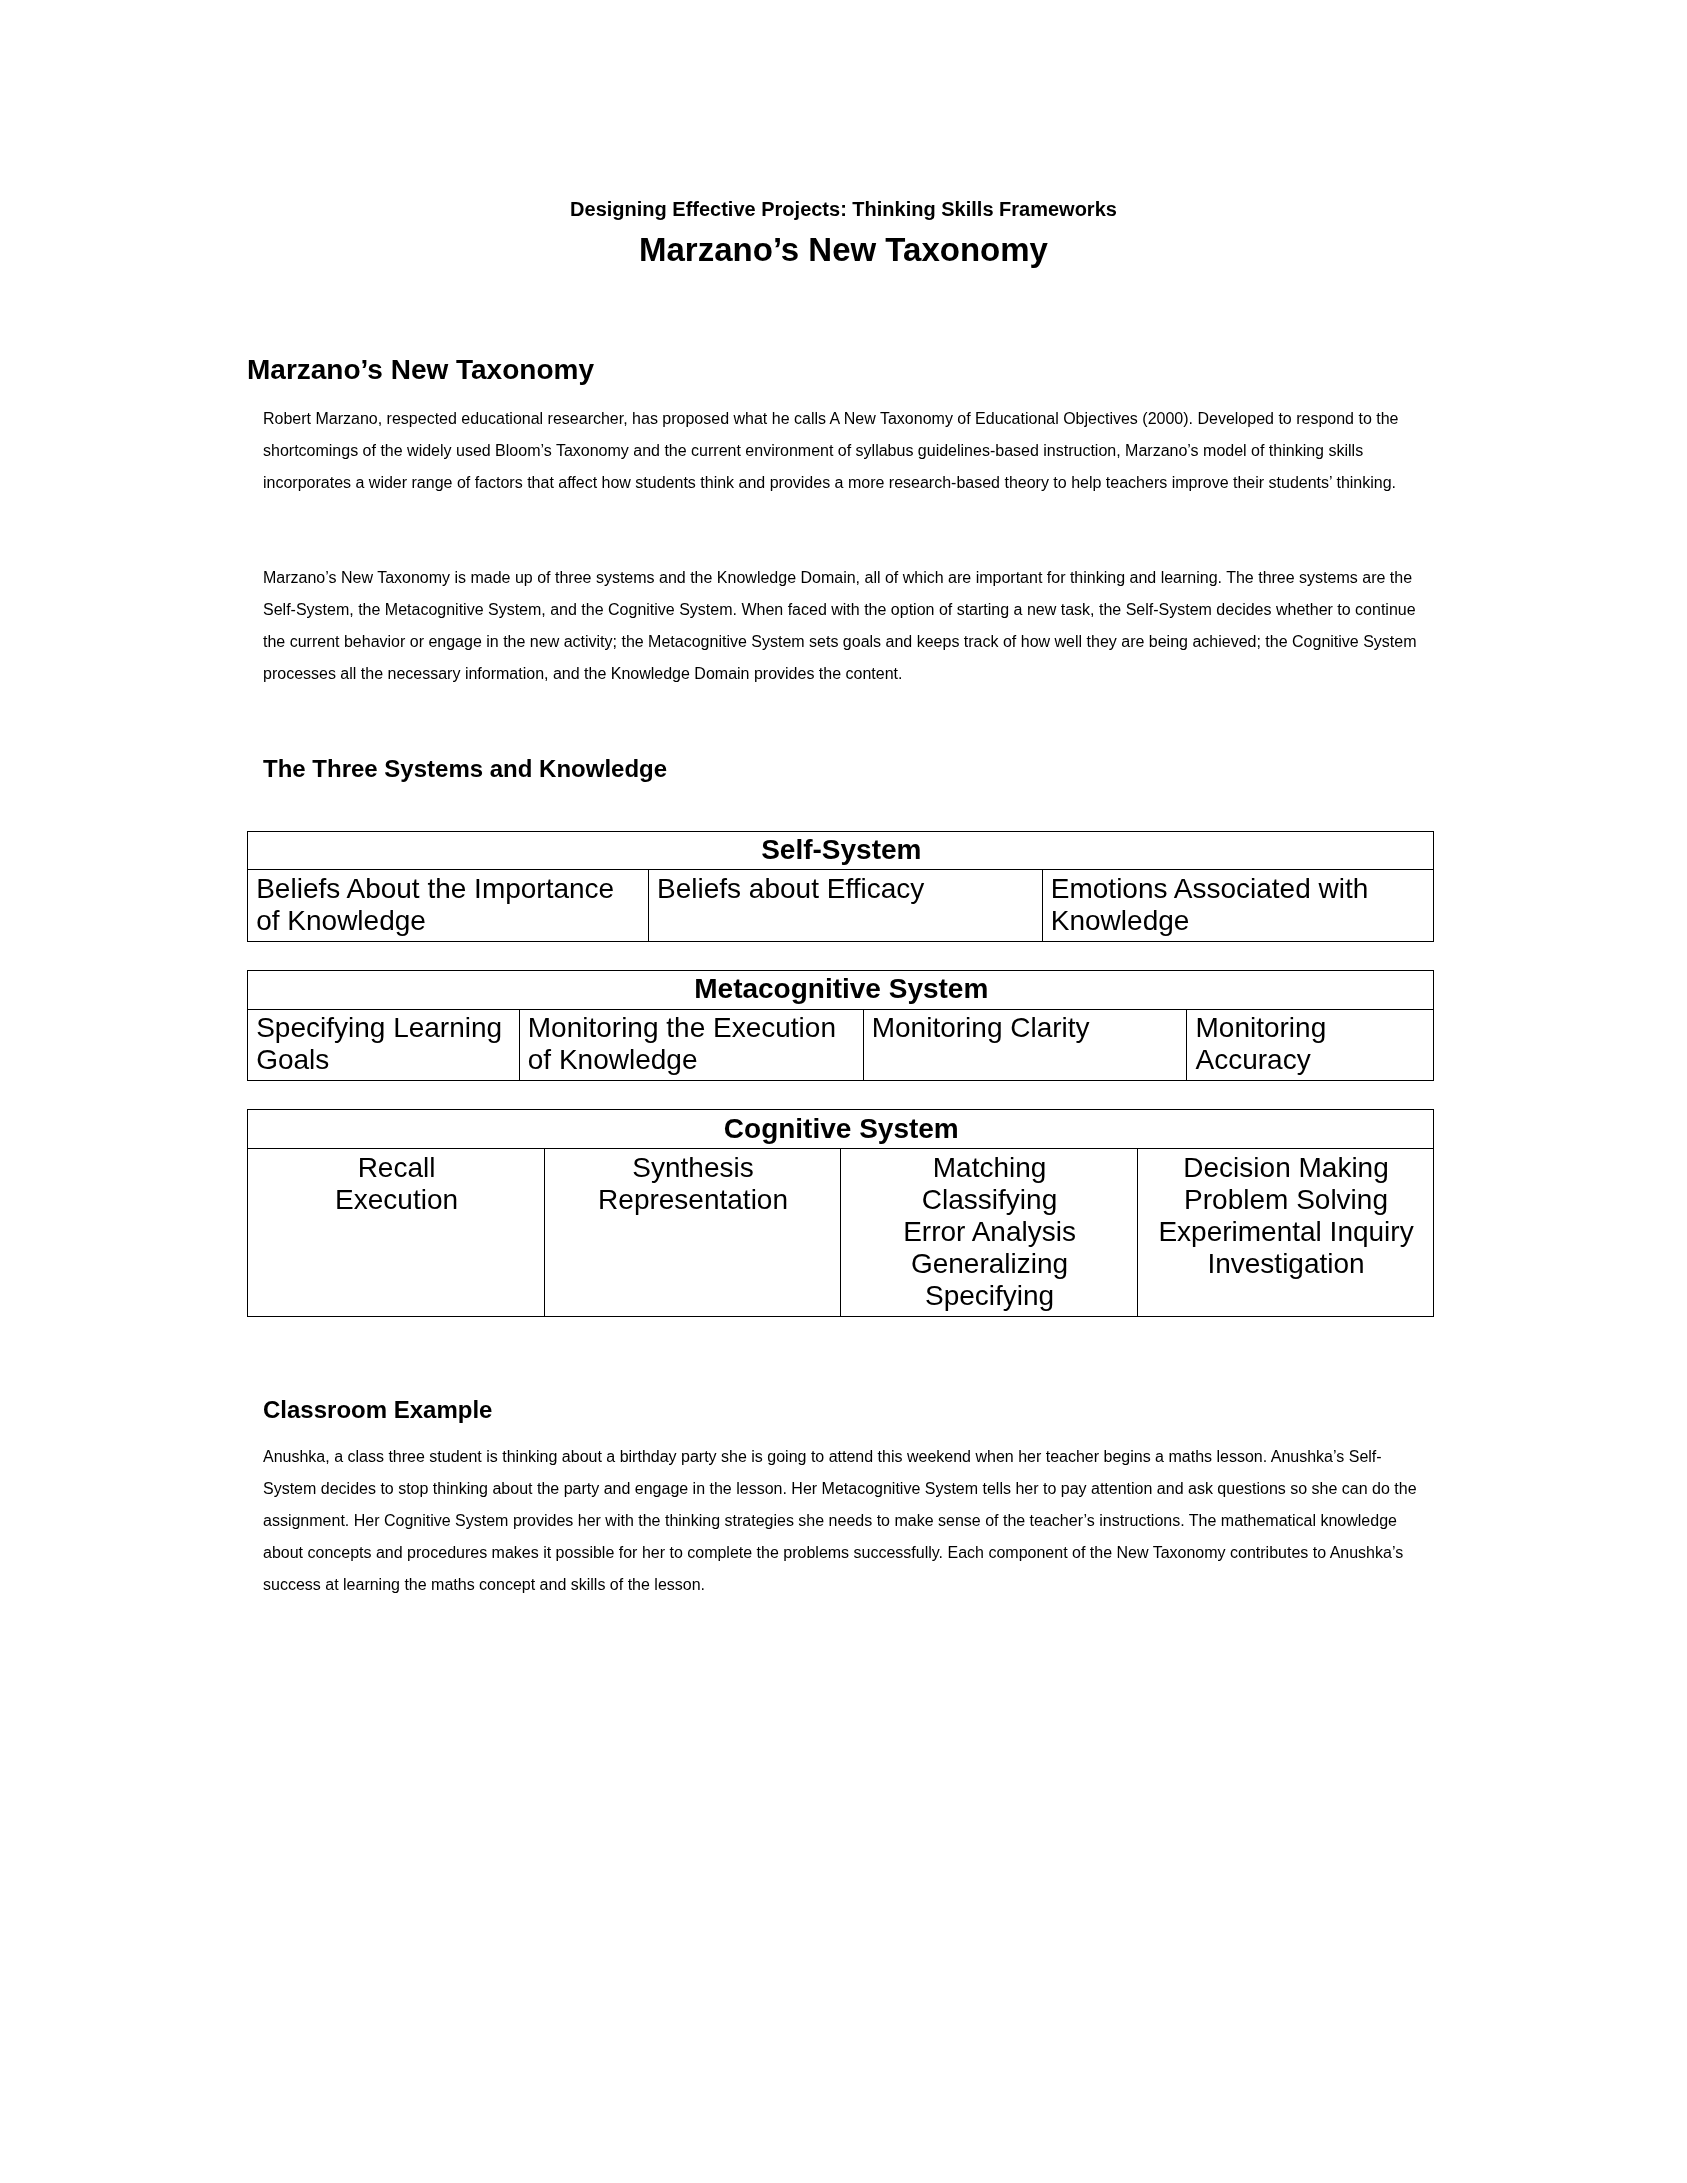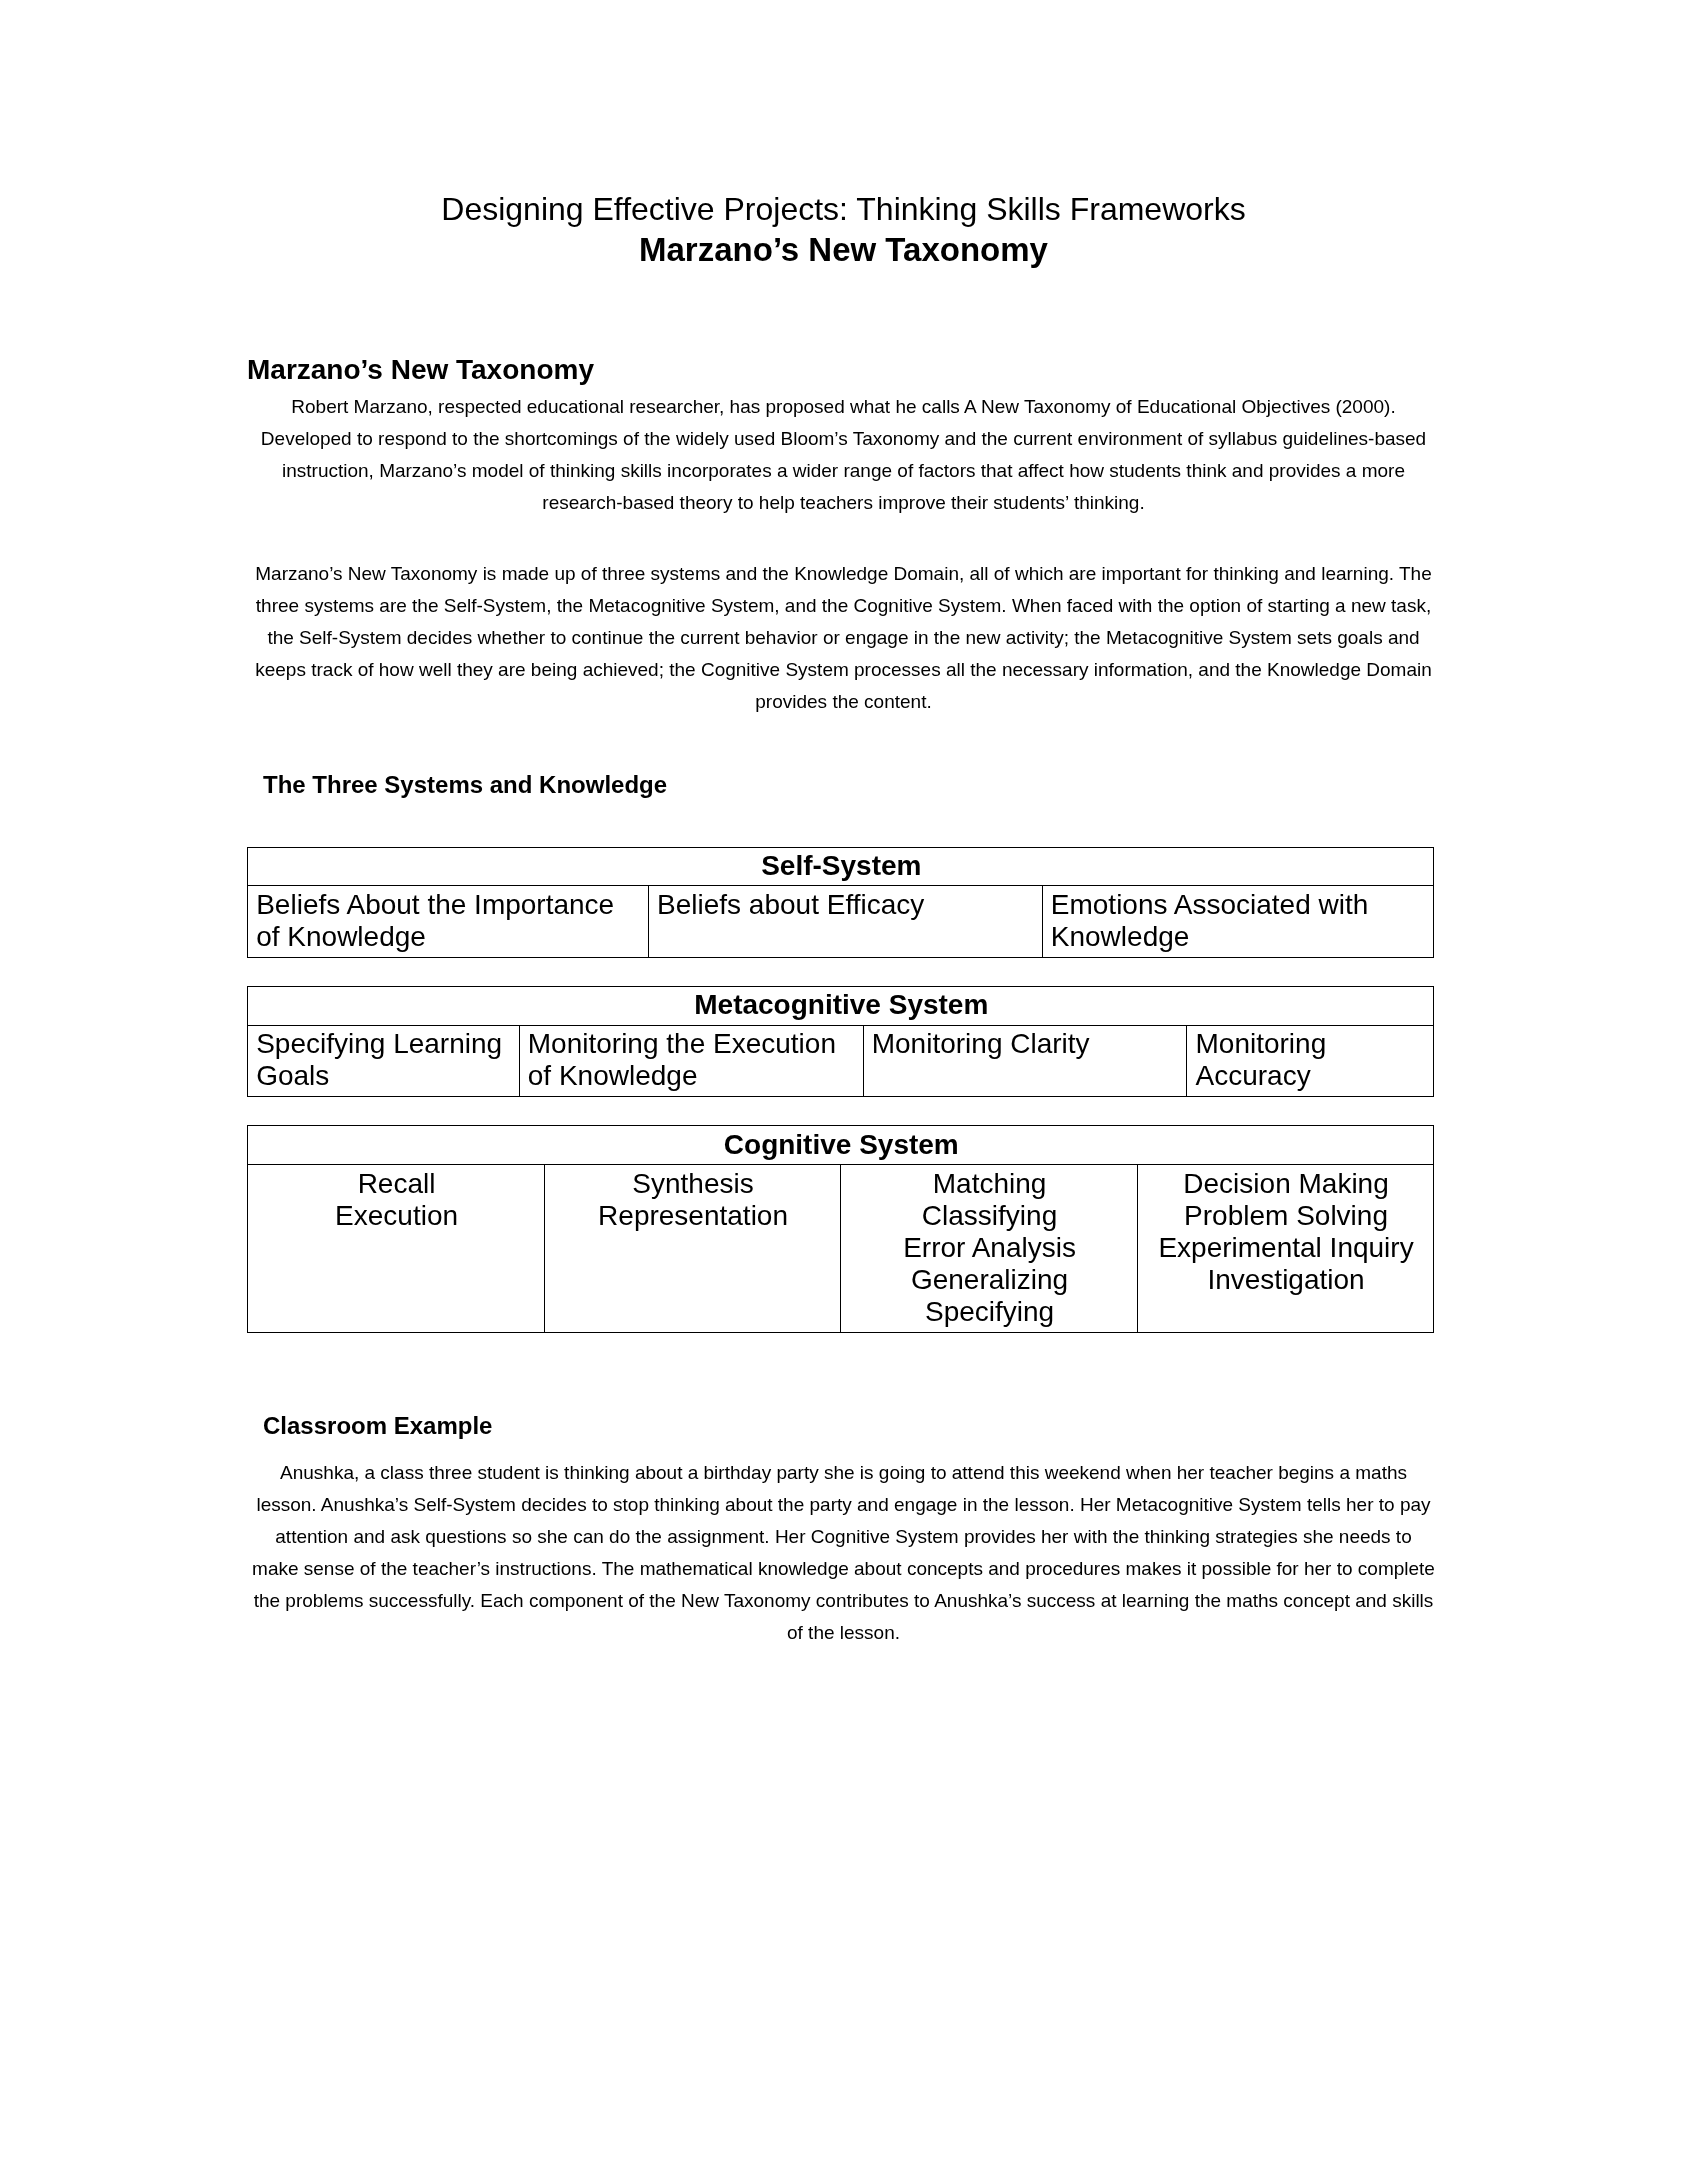--- a/index.html
+++ b/index.html
@@ -28,22 +28,22 @@
     top: 0;
     width: 1193px;
   }
 
   
   .doc-title-block {
     text-align: center;
     padding-top: 191px;
   }
   .doc-title-line1 {
-    font-size: 32px;
-    font-weight: normal;
+    font-size: 20px;
+    font-weight: bold;
     line-height: 36px;
     letter-spacing: 0px;
   }
   .doc-title-line2 {
     font-size: 33px;
     font-weight: bold;
     line-height: 41px;
     margin-top: 1.6px;
   }
 
@@ -54,24 +54,24 @@
     margin: 0;
     line-height: 35px;
   }
   h3.sub-heading {
     font-size: 24px;
     font-weight: bold;
     margin: 16px;
     line-height: 31px;
   }
   p.body-text {
-    font-size: 19px;
+    font-size: 16px;
     line-height: 32px;
-    margin: 4px;
-    text-align: center;
+    margin: 16px;
+    text-align: left;
   }
 
   .spacer-first { height: 82px; }
   .gap-para { height: 31px; }
   .gap-before-three { height: 31px; }
   .gap-after-three { height: 31px; }
   .gap-before-example { height: 33px; }
 
   
   table.tx {

